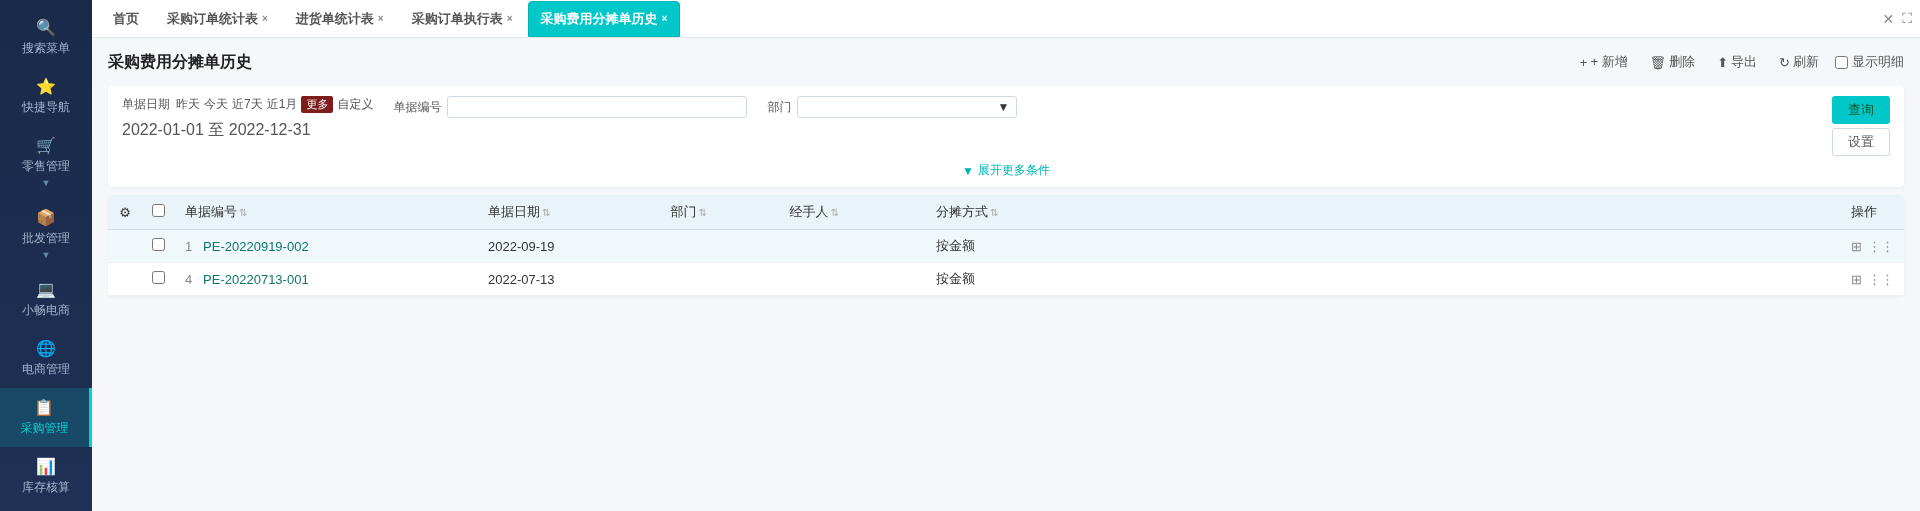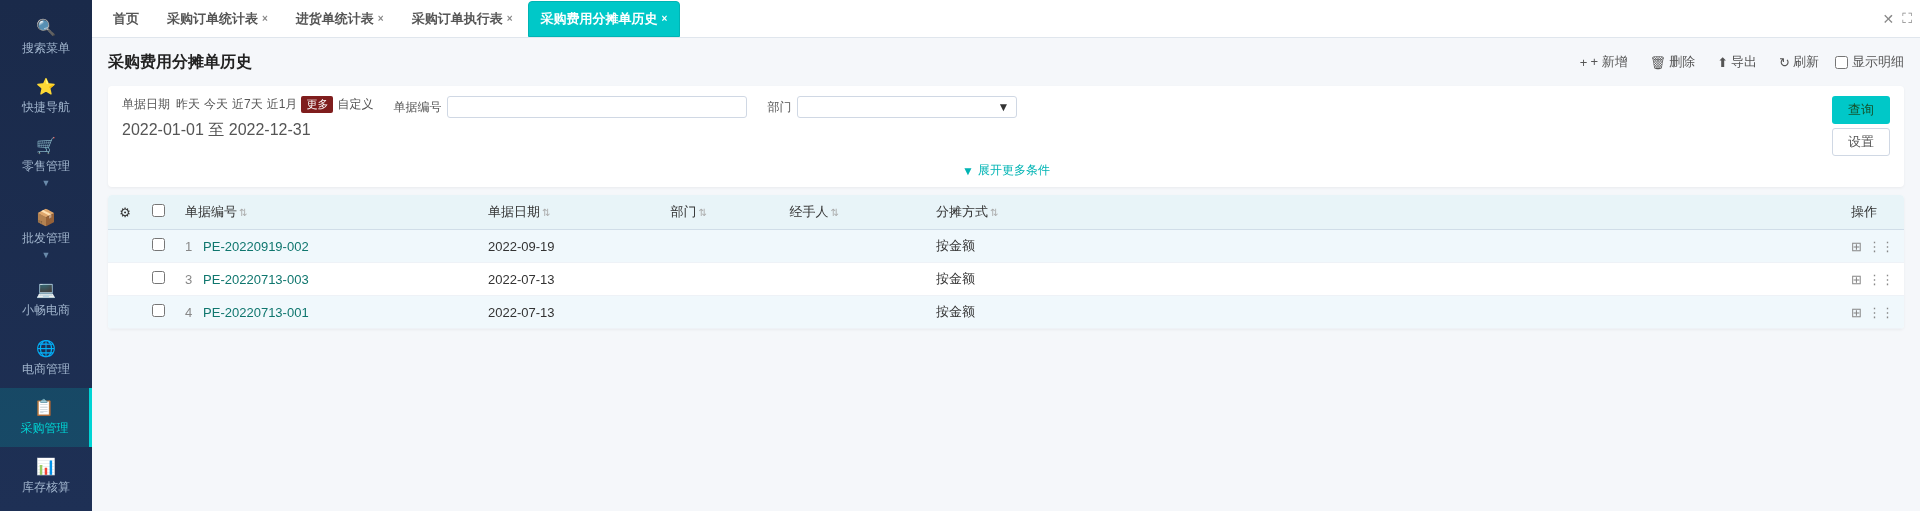--- a/index.html
+++ b/index.html
@@ -397,38 +397,20 @@
         <div class="op-icons">
           <span class="op-icon" title="查看">⊞</span>
           <span class="op-icon" title="更多">⋮⋮</span>
         </div>
       </td>
     </tr>
               <tr>
       <td class="center"></td>
       <td class="center"><input type="checkbox" style=""></td>
       <td>
-        <span class="row-num">3&nbsp;&nbsp;</span>
-        <a class="doc-link">PE-20220713-003</a>
-      </td>
-      <td>2022-07-13</td>
-      <td></td>
-      <td></td>
-      <td>按金额</td>
-      <td class="op-col">
-        <div class="op-icons">
-          <span class="op-icon" title="查看">⊞</span>
-          <span class="op-icon" title="更多">⋮⋮</span>
-        </div>
-      </td>
-    </tr>
-              <tr>
-      <td class="center"></td>
-      <td class="center"><input type="checkbox" style=""></td>
-      <td>
         <span class="row-num">4&nbsp;&nbsp;</span>
         <a class="doc-link">PE-20220713-001</a>
       </td>
       <td>2022-07-13</td>
       <td></td>
       <td></td>
       <td>按金额</td>
       <td class="op-col">
         <div class="op-icons">
           <span class="op-icon" title="查看">⊞</span>

